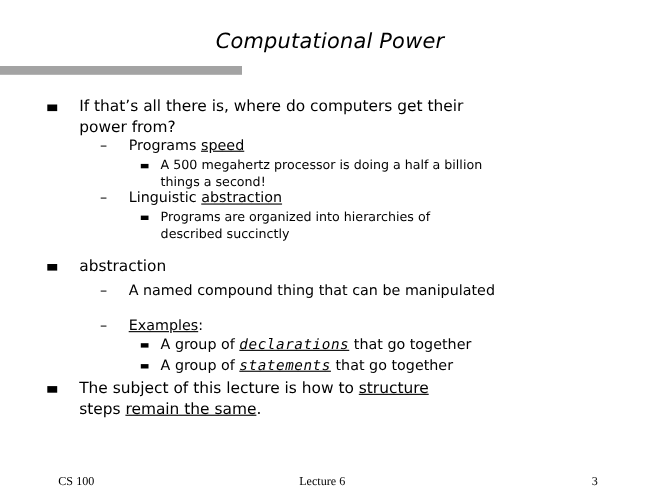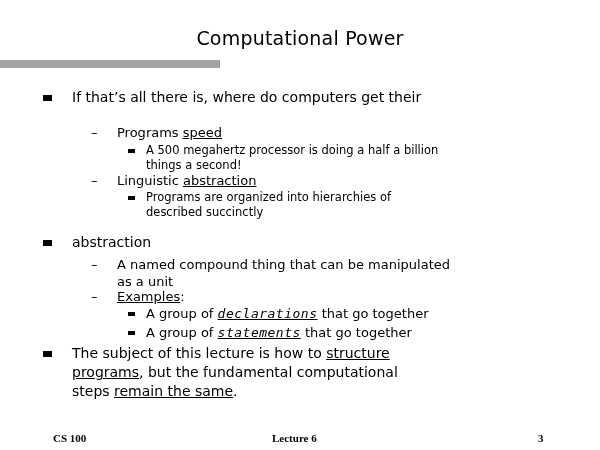--- a/index.html
+++ b/index.html
@@ -1,42 +1,43 @@
 <!DOCTYPE html>
 <html><head>
   <meta charset="utf-8">
   <style>
     html, body { margin: 0; padding: 0; background: #ffffff; }
     body { width: 600px; height: 450px; position: relative; overflow: hidden; font-family: "DejaVu Sans", sans-serif; color: #000; }
-    .title { position: absolute; top: 27px; left: 0; width: 600px; text-align: center; font-size: 19px; letter-spacing: 0.2px; }
+    .title { position: absolute; top: 27px; left: 0; width: 600px; text-align: center; font-size: 19px; letter-spacing: 0.2px; font-style: italic; }
     .title-bar { position: absolute; top: 60px; left: 0; width: 220px; height: 8px; background: #a3a3a3; }
     .content { position: absolute; top: 0; left: 0; width: 600px; }
     .l1 { position: absolute; left: 72px; font-size: 14px; font-weight: normal; line-height: 19px; width: 480px; }
     .l1 .bullet { position: absolute; left: -29px; top: 7px; width: 9px; height: 6px; background: #000; }
     .l2 { position: absolute; left: 117px; font-size: 13px; line-height: 17px; width: 440px; }
     .l2 .dash { position: absolute; left: -26px; top: 0; }
     .l3 { position: absolute; left: 146px; font-size: 11.5px; line-height: 15px; width: 400px; }
     .l3b { font-size: 13px; line-height: 17px; }
     .l3 .bullet { position: absolute; left: -18px; top: 6px; width: 7px; height: 4px; background: #000; }
     .l3b .bullet { top: 7px; }
     u { text-decoration: underline; }
     .mono { font-family: "DejaVu Sans Mono", monospace; font-style: italic; font-weight: normal; letter-spacing: 0.5px; text-decoration: underline; }
-    .footer { position: absolute; top: 432px; font-family: "Liberation Serif", serif; font-size: 11px; font-weight: bold; }
+    .footer { position: absolute; top: 432px; font-family: "Liberation Serif", serif; font-size: 11px; }
   </style>
 </head>
 <body>
 
 <div class="title">Computational Power</div>
 <div class="title-bar"></div>
 
 <div class="content">
 
   <div class="l1" style="top:88px;">
     <span class="bullet"></span>
     <div>If that’s all there is, where do computers get their</div>
+    <div>power from?</div>
   </div>
 
   <div class="l2" style="top:124px;">
     <span class="dash">–</span>
     <span>Programs </span><u>speed</u>
   </div>
 
   <div class="l3" style="top:143px;">
     <span class="bullet"></span>
     <div>A 500 megahertz processor is doing a half a billion</div>
@@ -55,41 +56,39 @@
   </div>
 
   <div class="l1" style="top:233px;">
     <span class="bullet"></span>
     <div>abstraction</div>
   </div>
 
   <div class="l2" style="top:256px;">
     <span class="dash">–</span>
     <div>A named compound thing that can be manipulated</div>
-    <div>as a unit</div>
   </div>
 
   <div class="l2" style="top:288px;">
     <span class="dash">–</span>
     <u>Examples</u><span>:</span>
   </div>
 
   <div class="l3 l3b" style="top:305px;">
     <span class="bullet"></span>
     <span>A group of </span><span class="mono">declarations</span><span> that go together</span>
   </div>
 
   <div class="l3 l3b" style="top:324px;">
     <span class="bullet"></span>
     <span>A group of </span><span class="mono">statements</span><span> that go together</span>
   </div>
 
   <div class="l1" style="top:344px;">
     <span class="bullet"></span>
     <div><span>The subject of this lecture is how to </span><u>structure</u></div>
-    <div><u>programs</u><span>, but the fundamental computational</span></div>
     <div><span>steps </span><u>remain the same</u><span>.</span></div>
   </div>
 </div>
 
 <div class="footer" style="left:53px;">CS 100</div>
 <div class="footer" style="left:272px;">Lecture 6</div>
 <div class="footer" style="left:538px;">3</div>
 
 </body></html>

